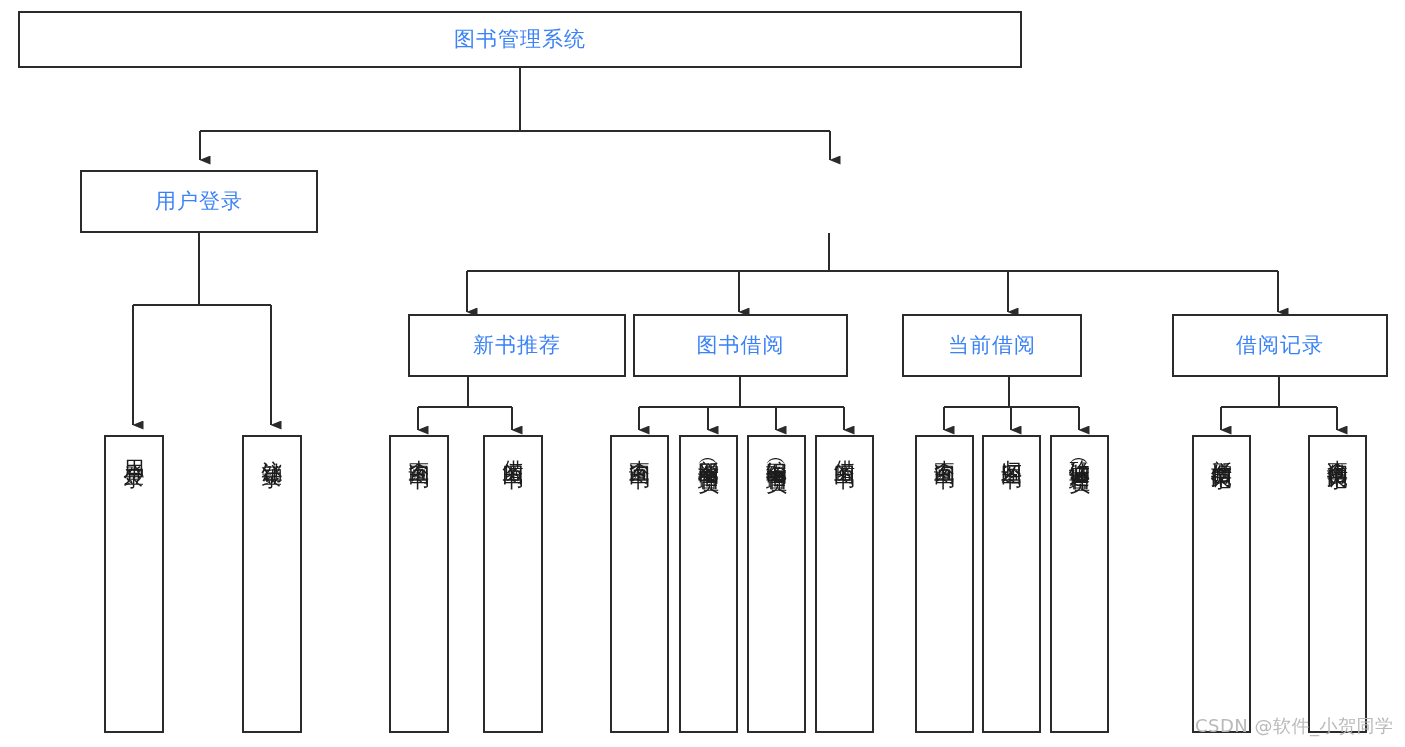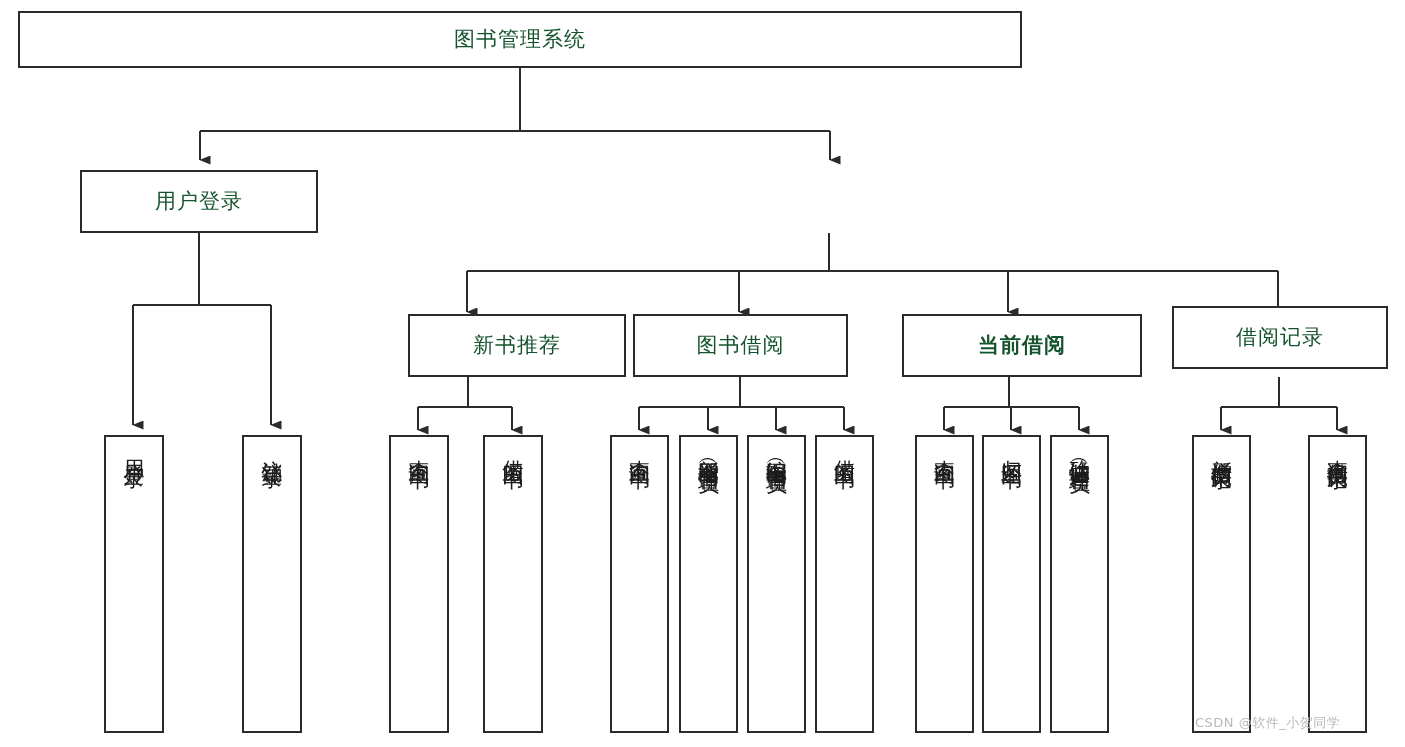--- a/index.html
+++ b/index.html
@@ -28,21 +28,21 @@
     position: absolute;
     box-sizing: border-box;
     background: #ffffff;
     border: 2px solid #2b2b2b;
     display: flex;
     align-items: center;
     justify-content: center;
   }
   .node-label-h {
     font-size: 21px;
-    color: #14532d;
+    color: #3b82f6;
     letter-spacing: 1px;
     line-height: 1.2;
     white-space: nowrap;
   }
   .node-box.leaf {
     align-items: flex-start;
     justify-content: center;
     padding-top: 6px;
   }
   .node-label-v {
@@ -54,21 +54,21 @@
     line-height: 1.05;
     white-space: nowrap;
   }
   .leaf-tall .node-label-v {
     letter-spacing: 2px;
   }
   #watermark {
     position: absolute;
     left: 1195px;
     top: 714px;
-    font-size: 13px;
+    font-size: 18px;
     color: #b9b9b9;
     white-space: nowrap;
     letter-spacing: 0.5px;
   }
 </style>
 </head>
 <body>
 
 <div id="diagram-root">
 
@@ -134,25 +134,25 @@
 
 
   <div class="node-box" style="left:360px; top:314px; width:218px; height:63px;margin-left:48px;">
     <span class="node-label-h">新书推荐</span>
   </div>
 
   <div class="node-box" style="left:633px; top:314px; width:215px; height:63px;">
     <span class="node-label-h">图书借阅</span>
   </div>
 
-  <div class="node-box" style="left:902px; top:314px; width:240px; height:63px;font-weight:bold;">
+  <div class="node-box" style="left:902px; top:314px; width:180px; height:63px;">
     <span class="node-label-h">当前借阅</span>
   </div>
 
-  <div class="node-box" style="left:1172px; top:306px; width:216px; height:63px;">
+  <div class="node-box" style="left:1172px; top:314px; width:216px; height:63px;">
     <span class="node-label-h">借阅记录</span>
   </div>
 
   <div class="node-box leaf" style="left:104px; top:435px; width:60px; height:298px;">
     <span class="node-label-v">用户登录</span>
   </div>
 
   <div class="node-box leaf" style="left:242px; top:435px; width:60px; height:298px;">
     <span class="node-label-v">注销登录</span>
   </div>

